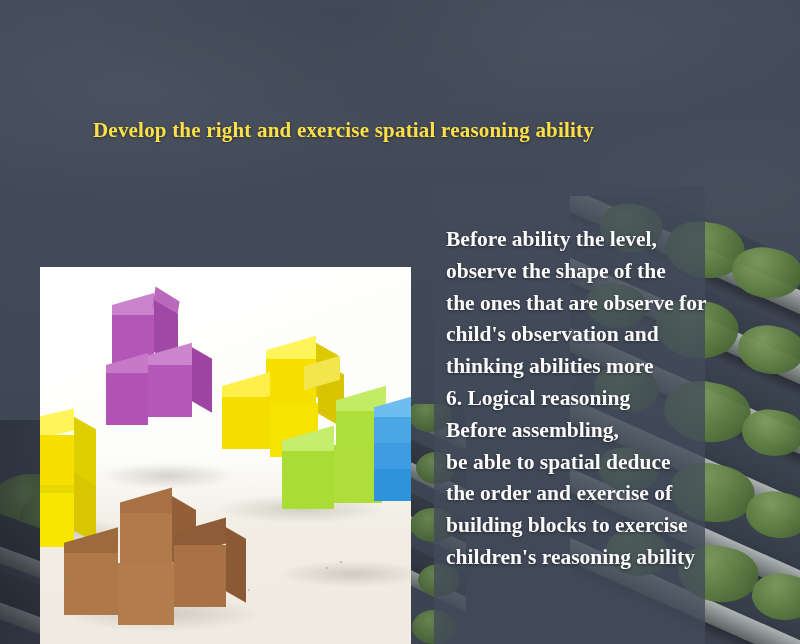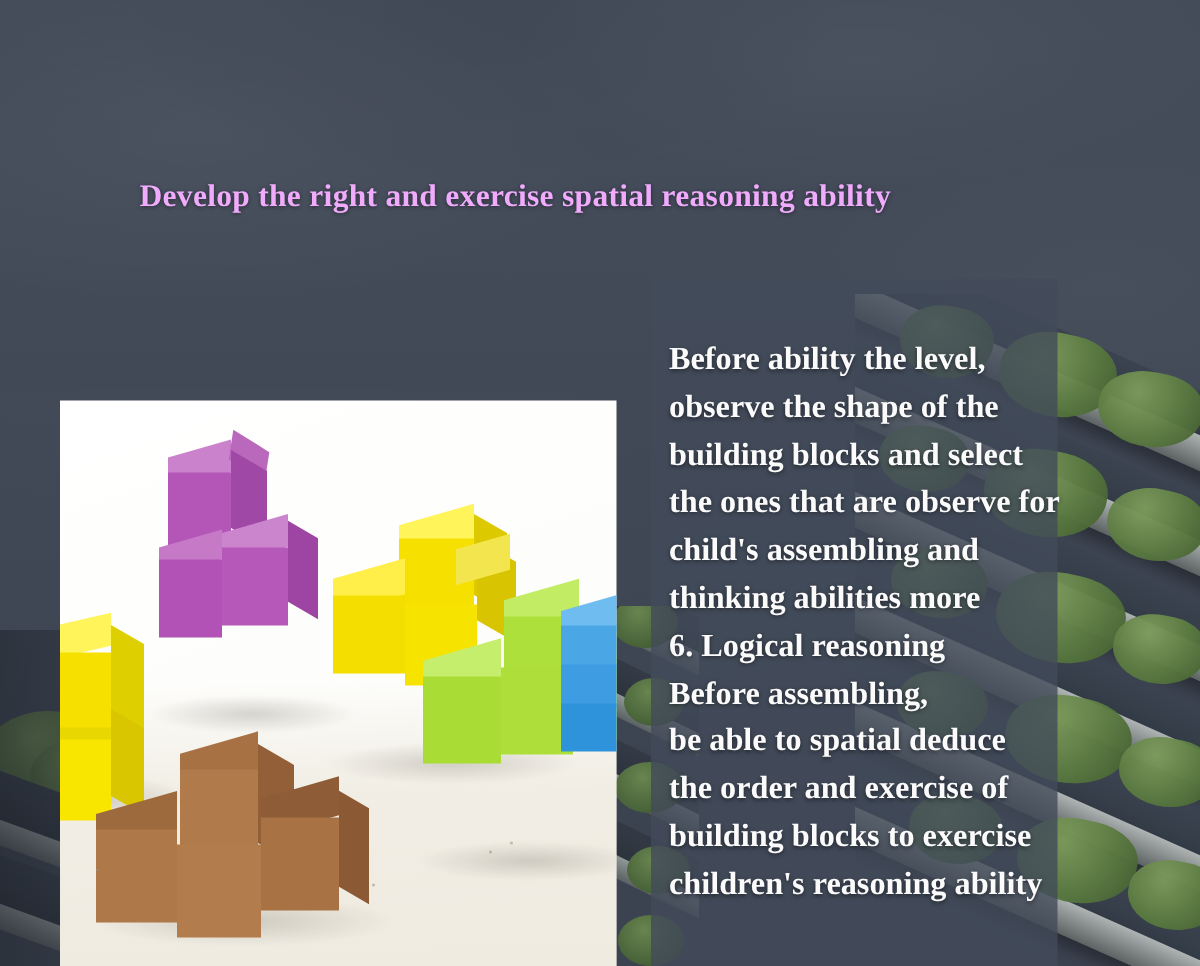--- a/index.html
+++ b/index.html
@@ -156,21 +156,21 @@
     background: rgba(66, 75, 90, 0.80);
   }
 
   
   .headline {
     position: absolute;
     left: 93px;
     top: 118px;
     font-size: 21px;
     font-weight: 700;
-    color: #f0abfc;
+    color: #fde047;
     letter-spacing: .2px;
     white-space: nowrap;
     text-shadow: 0 1px 3px rgba(0,0,0,.45);
   }
 
   
   .copy {
     position: absolute;
     left: 446px;
     top: 224px;
@@ -281,23 +281,22 @@
     <div class="dim-left"></div>
   </div>
 
   <div class="text-scrim"></div>
 
   <div class="headline">Develop the right and exercise spatial reasoning ability</div>
 
   <div class="copy">
     <span class="ln">Before ability the level,</span>
     <span class="ln">observe the shape of the</span>
-    <span class="ln">building blocks and select</span>
     <span class="ln">the ones that are observe for</span>
-    <span class="ln">child's assembling and</span>
+    <span class="ln">child's observation and</span>
     <span class="ln">thinking abilities more</span>
     <span class="ln">6. Logical reasoning</span>
     <span class="ln">Before assembling,</span>
     <span class="ln">be able to spatial deduce</span>
     <span class="ln">the order and exercise of</span>
     <span class="ln">building blocks to exercise</span>
     <span class="ln">children's reasoning ability</span>
   </div>
 
   <div class="photo">

